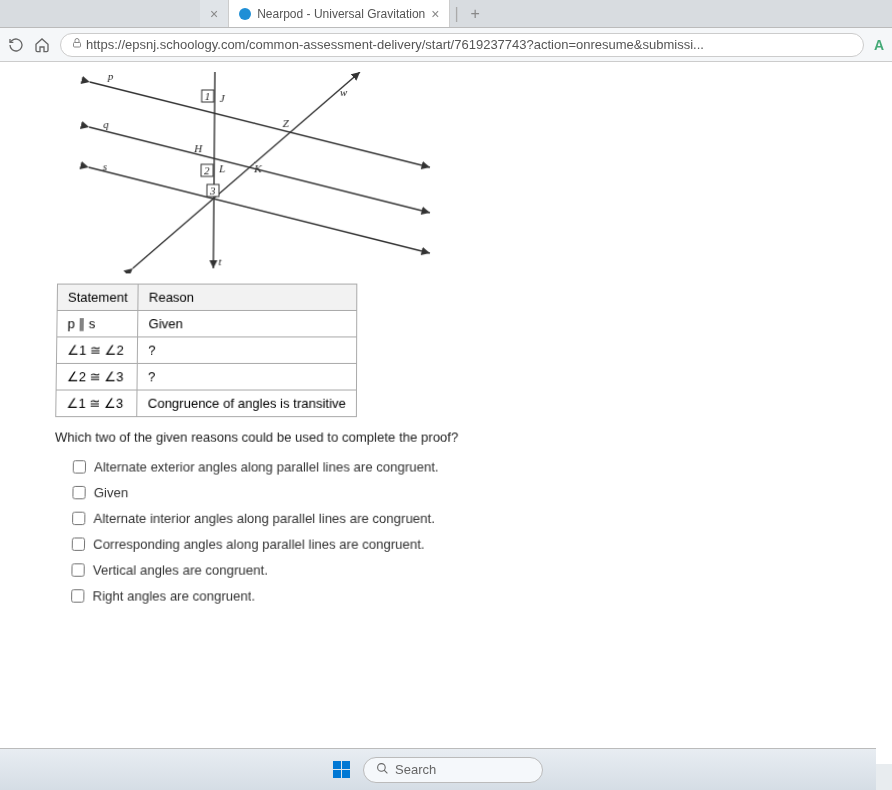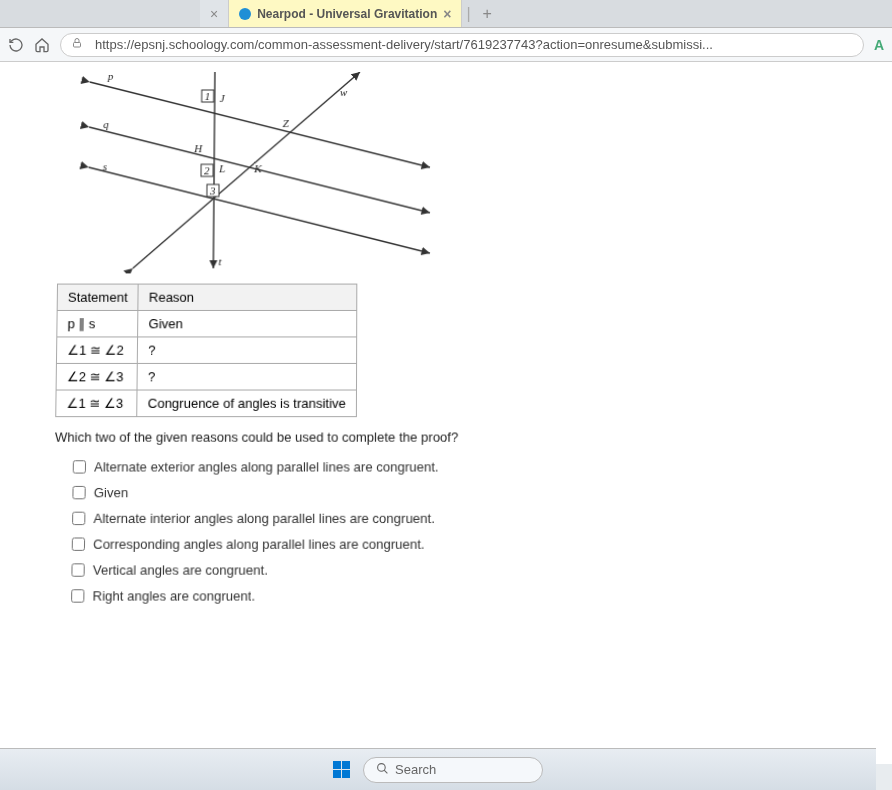--- a/index.html
+++ b/index.html
@@ -24,21 +24,21 @@
   display: flex;
   align-items: center;
   padding: 4px 10px;
   font-size: 12px;
   color: #555;
   gap: 6px;
   border-right: 1px solid #ccc;
   background: #e0e4e8;
   height: 100%;
 }
-.tab.active { background: #fef9c3; font-weight: bold; }
+.tab.active { background: #ffffff; }
 .tab-close {
   font-size: 14px;
   color: #888;
   cursor: pointer;
 }
 .tab-add { padding: 4px 8px; color: #888; font-size: 16px; cursor: pointer; }
 .nav-bar {
   background: #f5f7f9;
   height: 34px;
   display: flex;
@@ -52,21 +52,21 @@
   flex: 1;
   background: #fff;
   border: 1px solid #ccc;
   border-radius: 14px;
   height: 24px;
   display: flex;
   align-items: center;
   padding: 0 10px;
   font-size: 13px;
   color: #555;
-  gap: 12px;
+  gap: 3px;
 }
 .url-text { flex:1; white-space: nowrap; overflow: hidden; text-overflow: ellipsis; }
 .profile { color:#4a7; font-weight:bold; font-size:14px; }
 
 .content {
   background: #fff;
   padding: 10px 20px 20px 60px;
   height: calc(100% - 62px - 42px);
   overflow: hidden;
   transform: perspective(1000px) rotateX(2deg);

